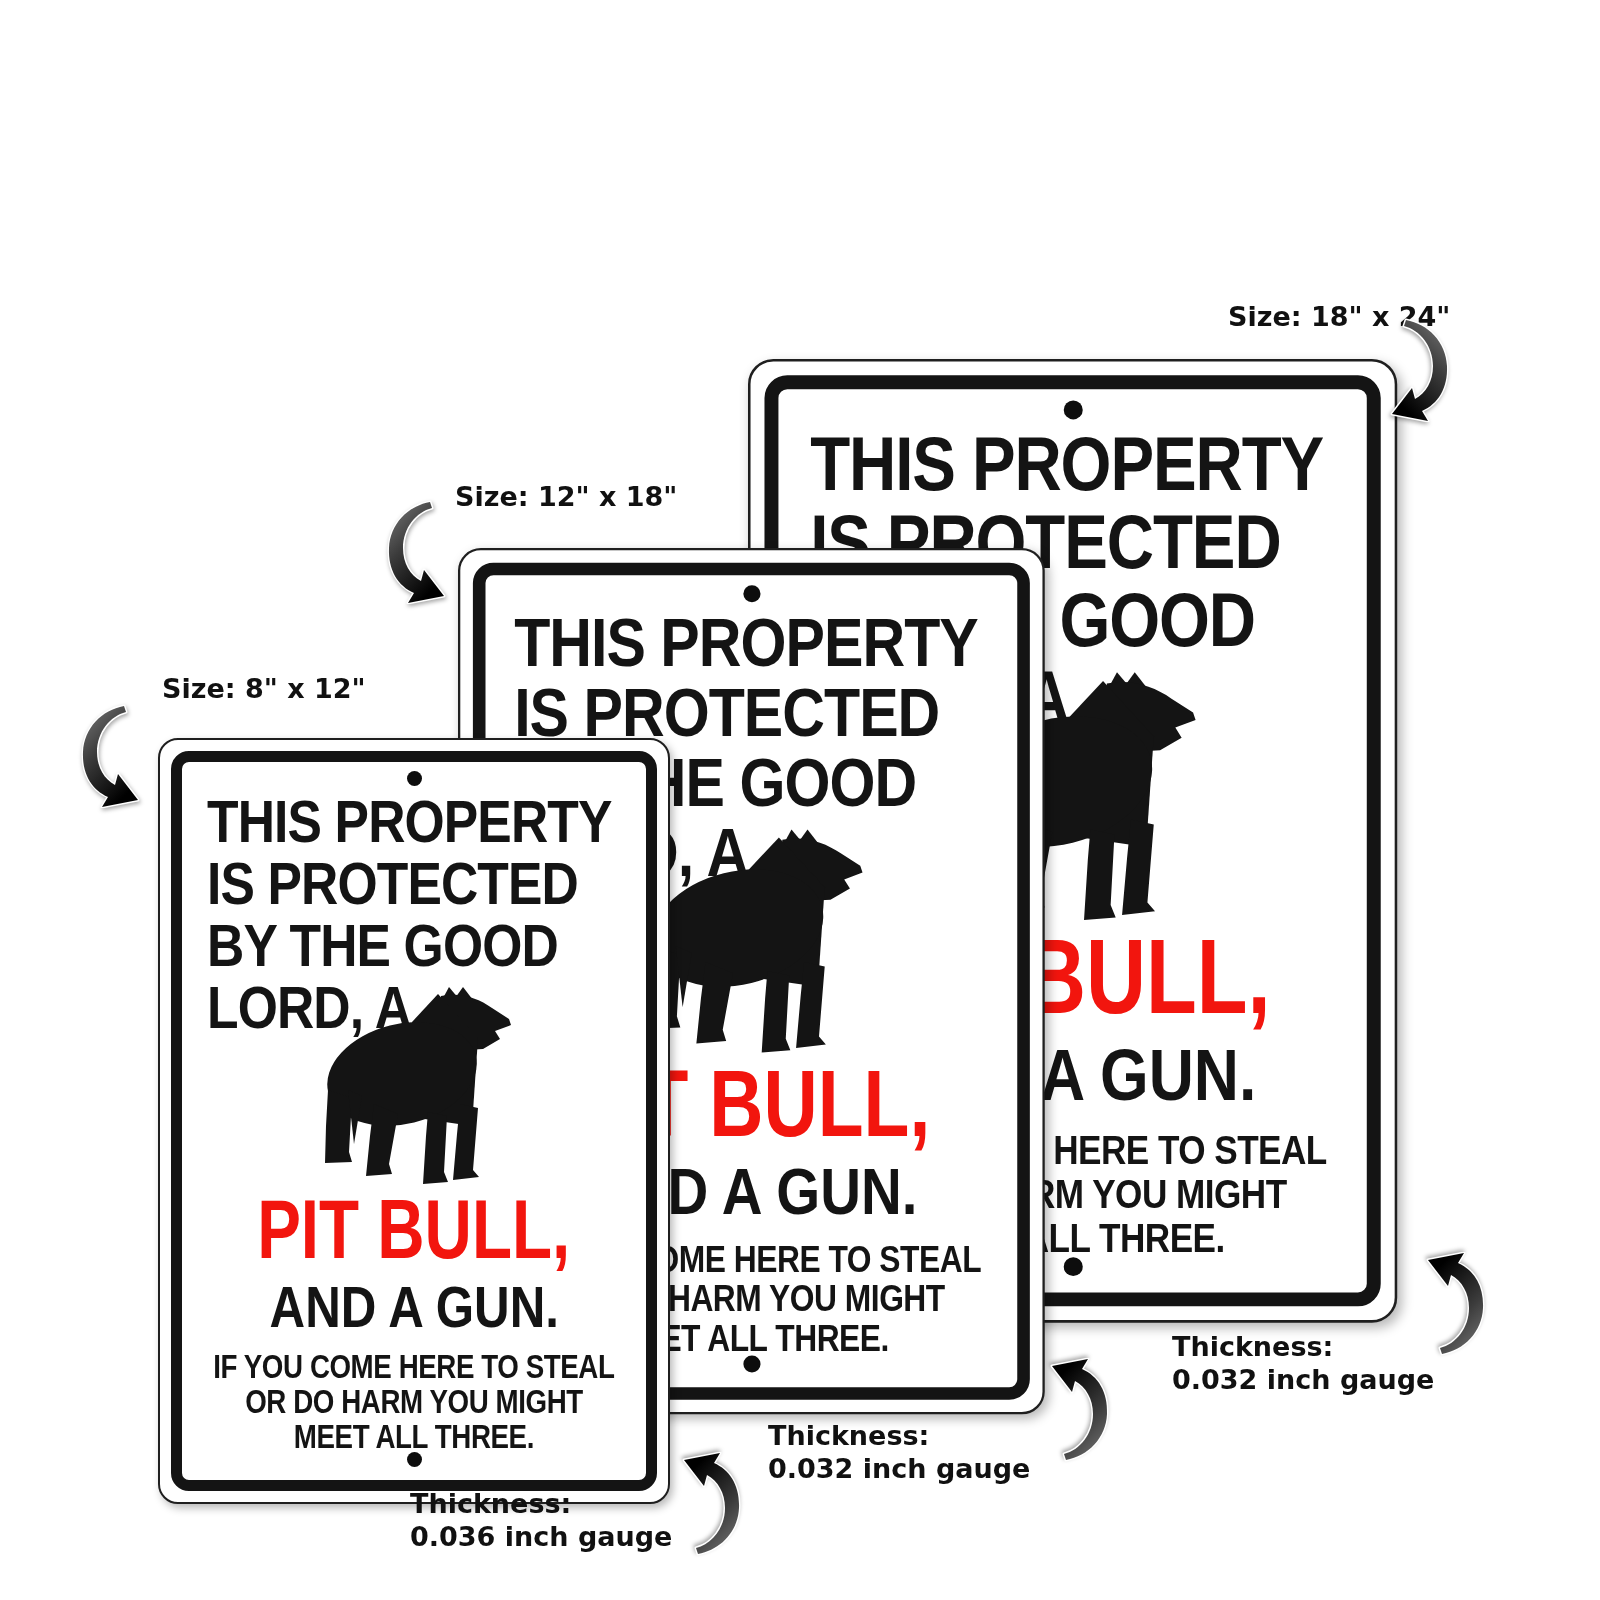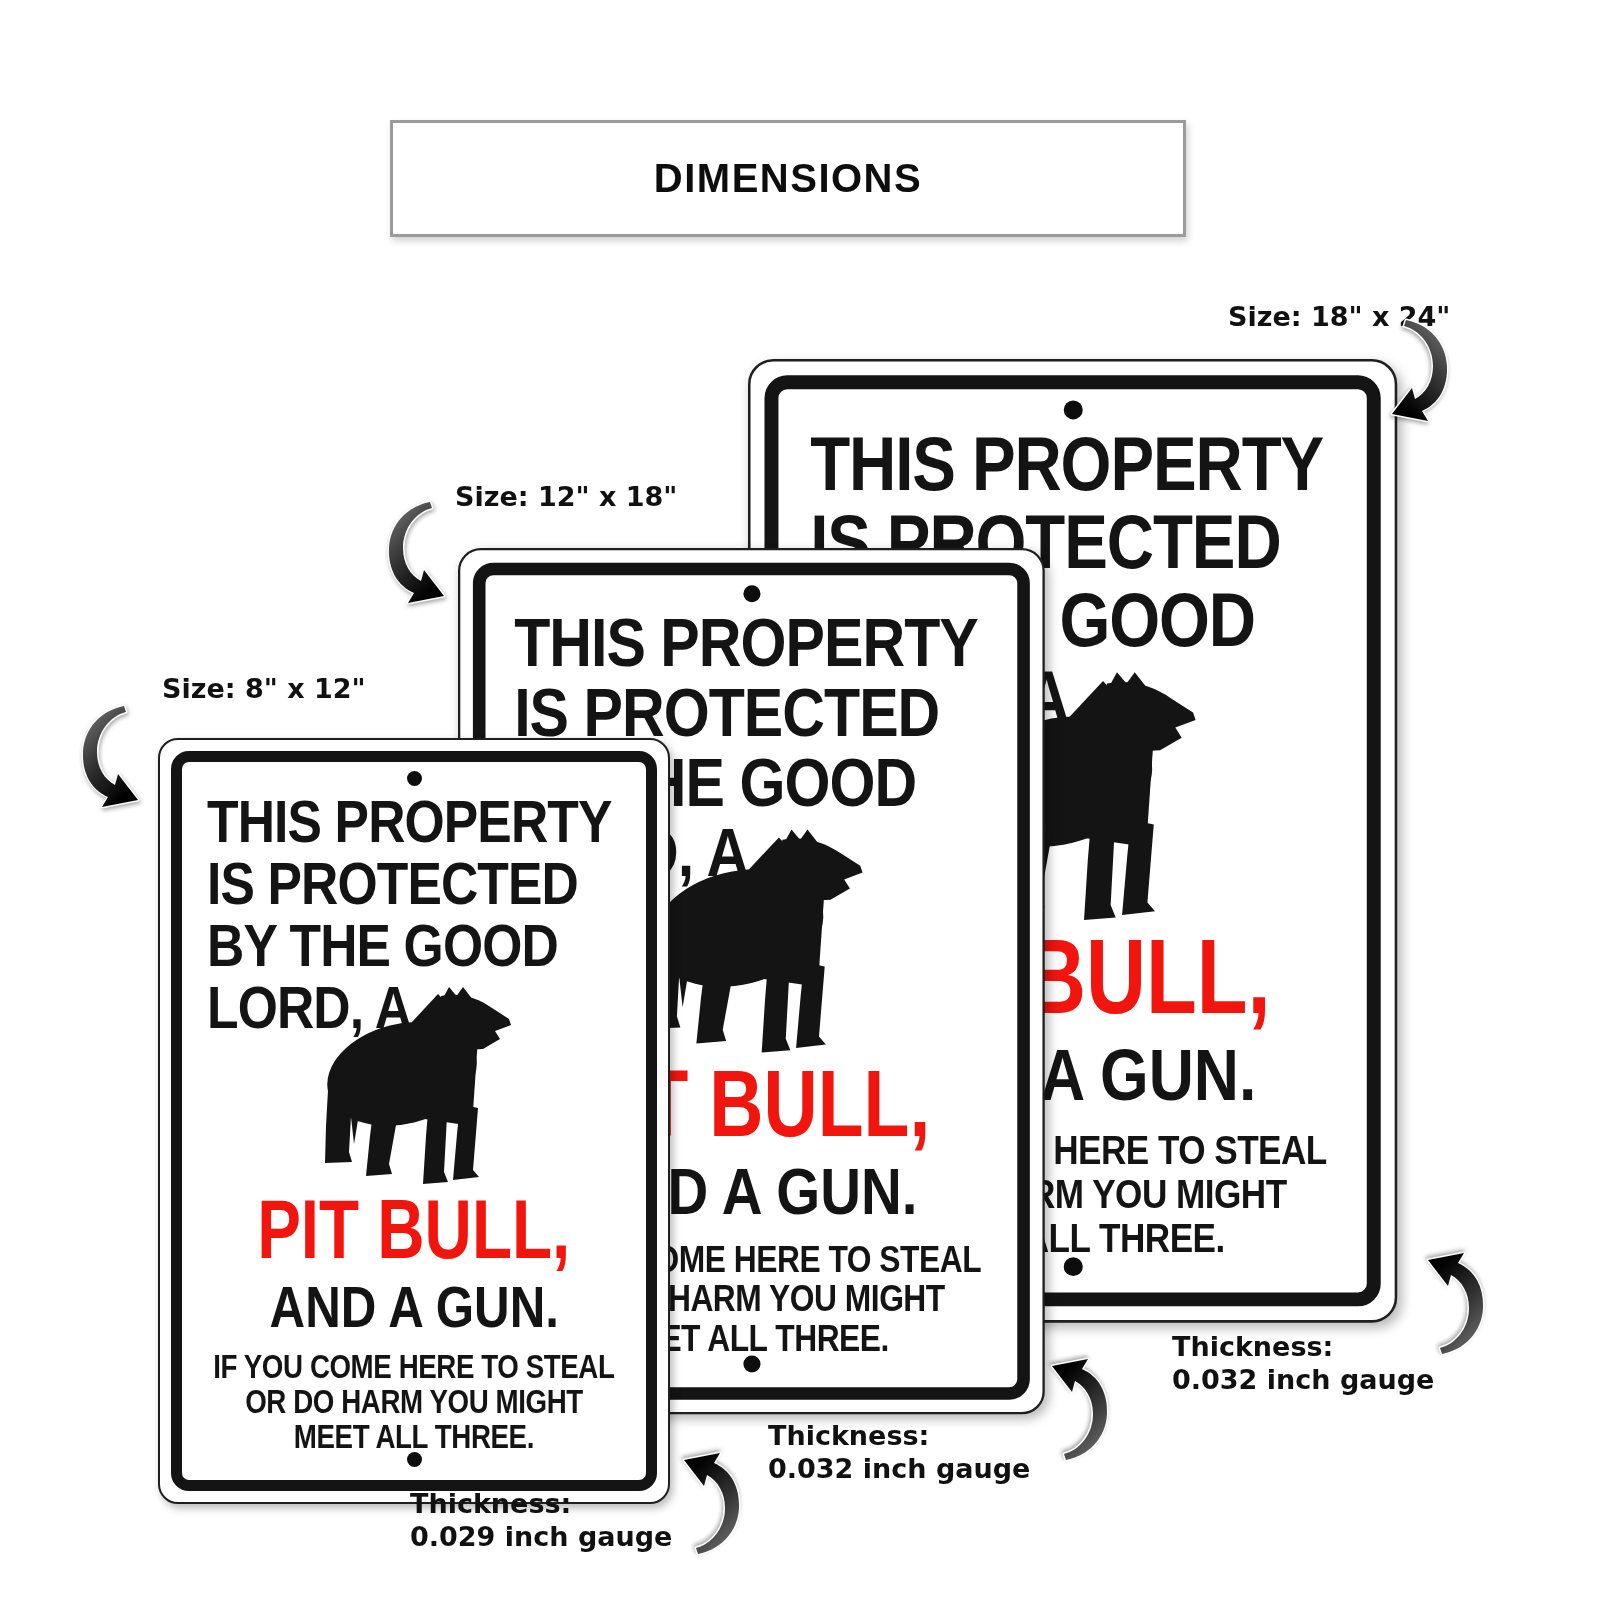--- a/index.html
+++ b/index.html
@@ -92,23 +92,20 @@
         <path d="M54 118 L78 128 L69 178 L72 188 L46 190 L50 150 Z"></path>
         <path d="M8 104 L32 112 L29 166 L32 176 L5 177 L6 140 Z"></path>
         <path d="M28 104 L42 110 L34 158 Z"></path>
       </g>
     </symbol>
   </defs>
 </svg>
 
 <div class="page">
 
-  <div class="dim-box">
-    <div class="dim-title">DIMENSIONS</div>
-  </div>
 
   <div class="sign-anchor anchor-large">
     <div class="sign">
       <div class="plate-border"></div>
       <div class="hole hole-top"></div>
       <div class="line left-line line-main l1"><span class="cnd">THIS PROPERTY</span></div>
       <div class="line left-line line-main l2"><span class="cnd">IS PROTECTED</span></div>
       <div class="line left-line line-main l3"><span class="cnd">BY THE GOOD</span></div>
       <div class="line left-line line-main l4"><span class="cnd">LORD, A</span></div>
       <svg class="dog">
@@ -170,21 +167,21 @@
   <div class="thick-label th-lg">
     <div>Thickness:</div>
     <div>0.032 inch gauge</div>
   </div>
   <div class="thick-label th-md">
     <div>Thickness:</div>
     <div>0.032 inch gauge</div>
   </div>
   <div class="thick-label th-sm">
     <div>Thickness:</div>
-    <div>0.029 inch gauge</div>
+    <div>0.036 inch gauge</div>
   </div>
 
   <svg class="arrow arr-size-lg">
       <use href="#curvedArrow" width="66" height="106"></use>
     </svg>
   <svg class="arrow arr-size-md">
       <use href="#curvedArrow" width="66" height="106"></use>
     </svg>
   <svg class="arrow arr-size-sm">
       <use href="#curvedArrow" width="66" height="106"></use>

